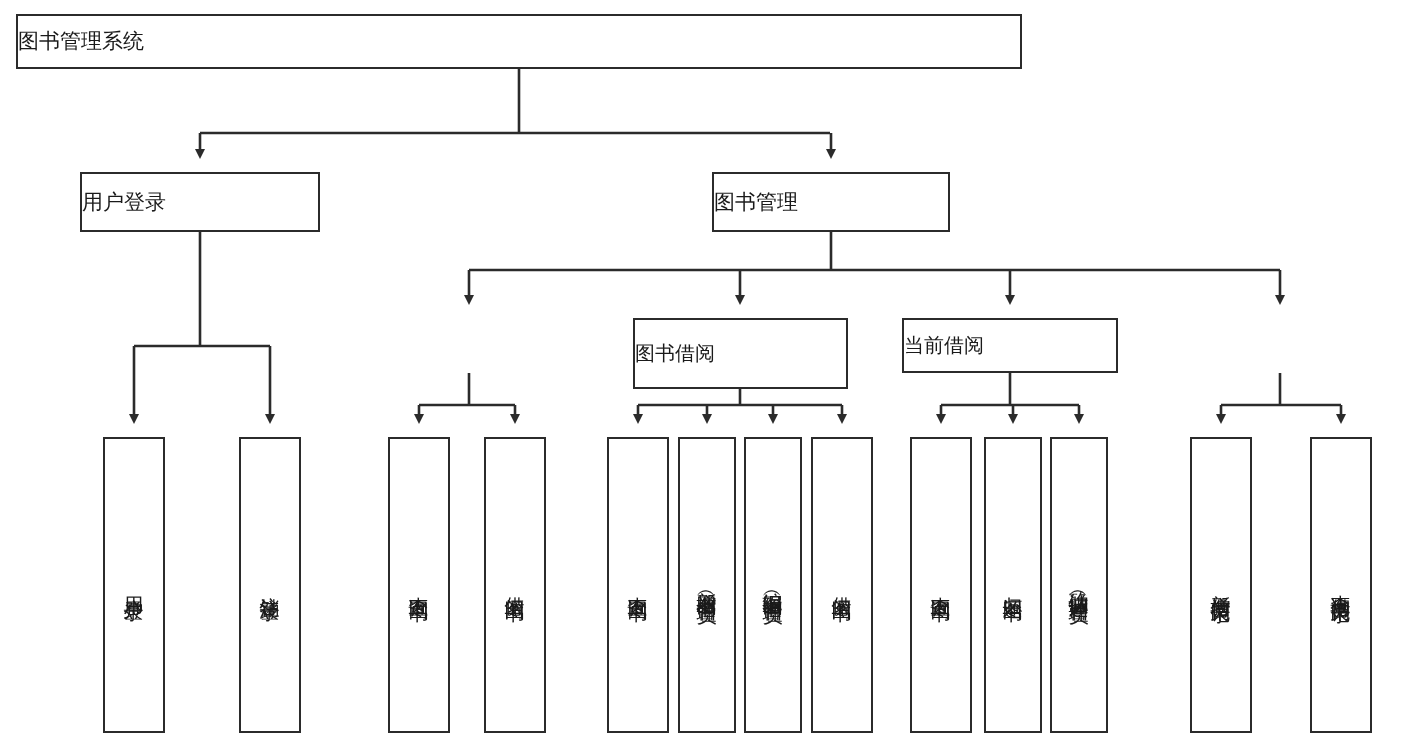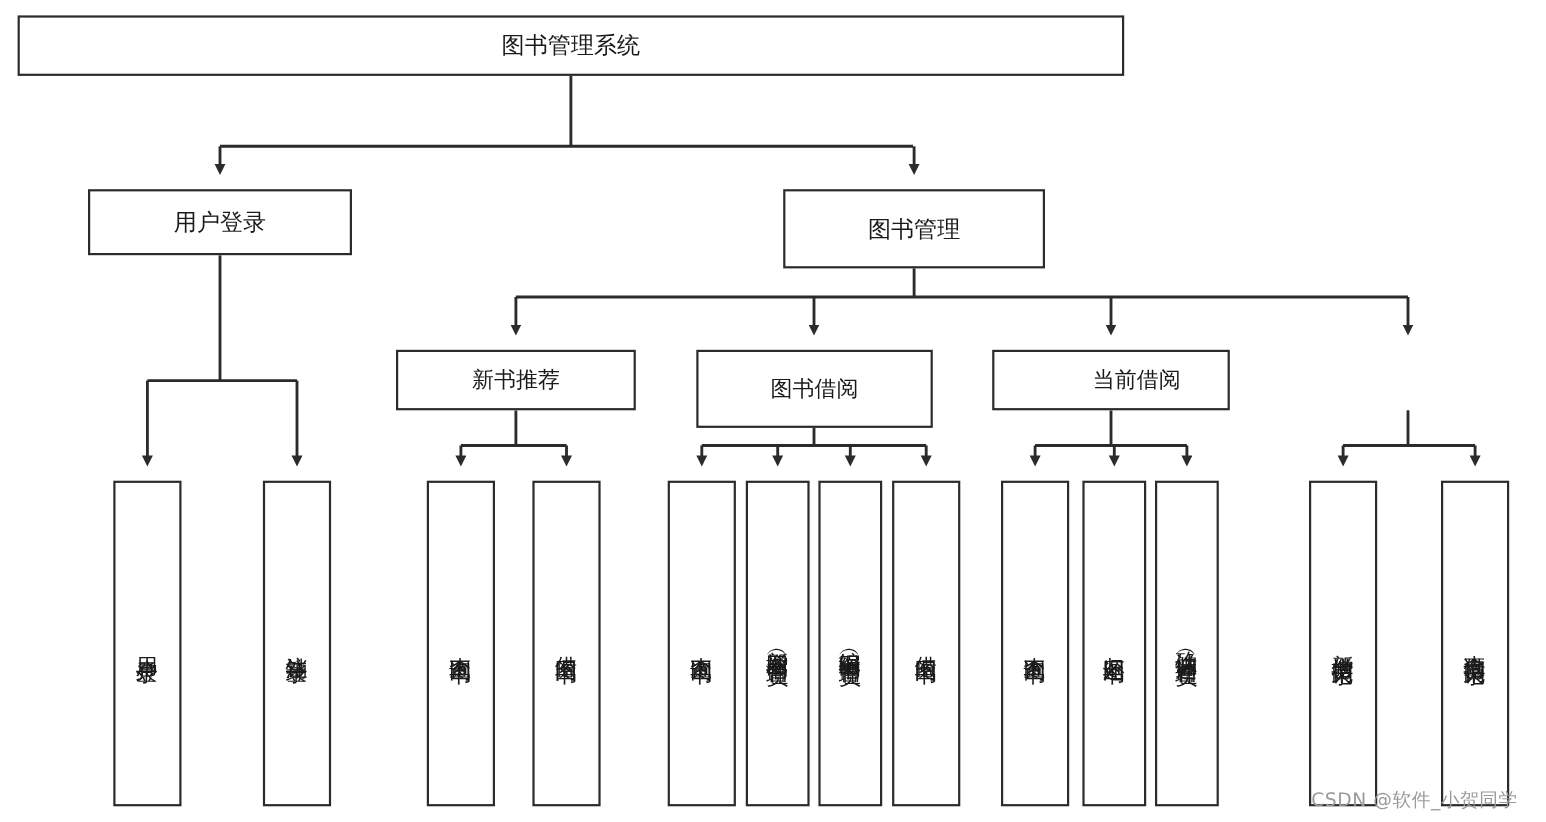--- a/index.html
+++ b/index.html
@@ -25,21 +25,21 @@
     height: 747px;
     pointer-events: none;
   }
   .node {
     position: absolute;
     box-sizing: border-box;
     background: #ffffff;
     border: 2px solid #2b2b2b;
     display: flex;
     align-items: center;
-    justify-content: center;
+    justify-content: flex-start;
     color: #1a1a1a;
   }
   .node .label {
     display: block;
     text-align: center;
     line-height: 1.18;
     white-space: nowrap;
   }
   .node-root .label { font-size: 21px; }
   .node-l2 .label   { font-size: 21px; }
@@ -118,31 +118,28 @@
     </g>
   </svg>
 
   <div class="node node-root" style="left:16px; top:14px; width:1006px; height:55px;">
     <span class="label">图书管理系统</span>
   </div>
 
   <div class="node node-l2" style="left:80px; top:172px; width:240px; height:60px;">
     <span class="label">用户登录</span>
   </div>
-  <div class="node node-l2" style="left:712px; top:172px; width:238px; height:72px;">
+  <div class="node node-l2" style="left:712px; top:172px; width:238px; height:60px;">
     <span class="label">图书管理</span>
   </div>
 
-  <div class="node node-l3" style="left:360px; top:318px; width:218px; height:55px;">
-    <span class="label">新书推荐</span>
-  </div>
   <div class="node node-l3" style="left:633px; top:318px; width:215px; height:71px;">
     <span class="label">图书借阅</span>
   </div>
-  <div class="node node-l3" style="left:902px; top:318px; width:216px; height:55px;padding-left:47px;">
+  <div class="node node-l3" style="left:902px; top:318px; width:216px; height:55px;">
     <span class="label">当前借阅</span>
   </div>
 
   <div class="node node-leaf" style="left:103px; top:437px; width:62px; height:296px;">
     <span class="label">用户登录</span>
   </div>
   <div class="node node-leaf" style="left:239px; top:437px; width:62px; height:296px;">
     <span class="label">注销登录</span>
   </div>
   <div class="node node-leaf" style="left:388px; top:437px; width:62px; height:296px;">
@@ -172,15 +169,14 @@
   <div class="node node-leaf" style="left:1050px; top:437px; width:58px; height:296px;">
     <span class="label">确认归还（管理员）</span>
   </div>
   <div class="node node-leaf" style="left:1190px; top:437px; width:62px; height:296px;">
     <span class="label">新增借阅记录</span>
   </div>
   <div class="node node-leaf" style="left:1310px; top:437px; width:62px; height:296px;">
     <span class="label">查询借阅记录</span>
   </div>
 
-  <div class="watermark" style="left:1192px; top:716px;">CSDN @软件_小贺同学</div>
 
 </div>
 
 </body></html>

